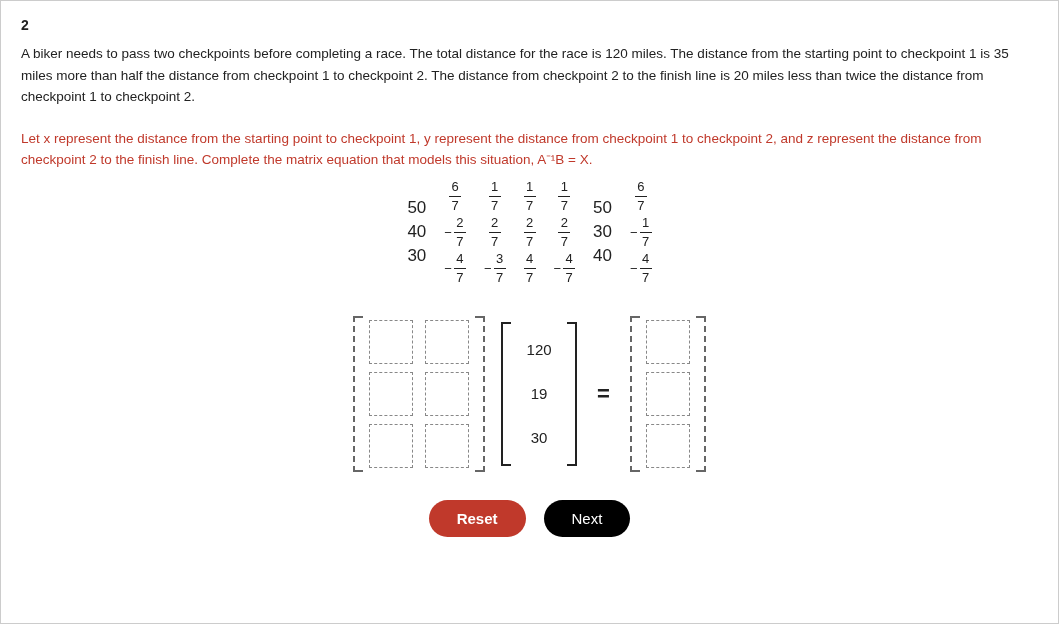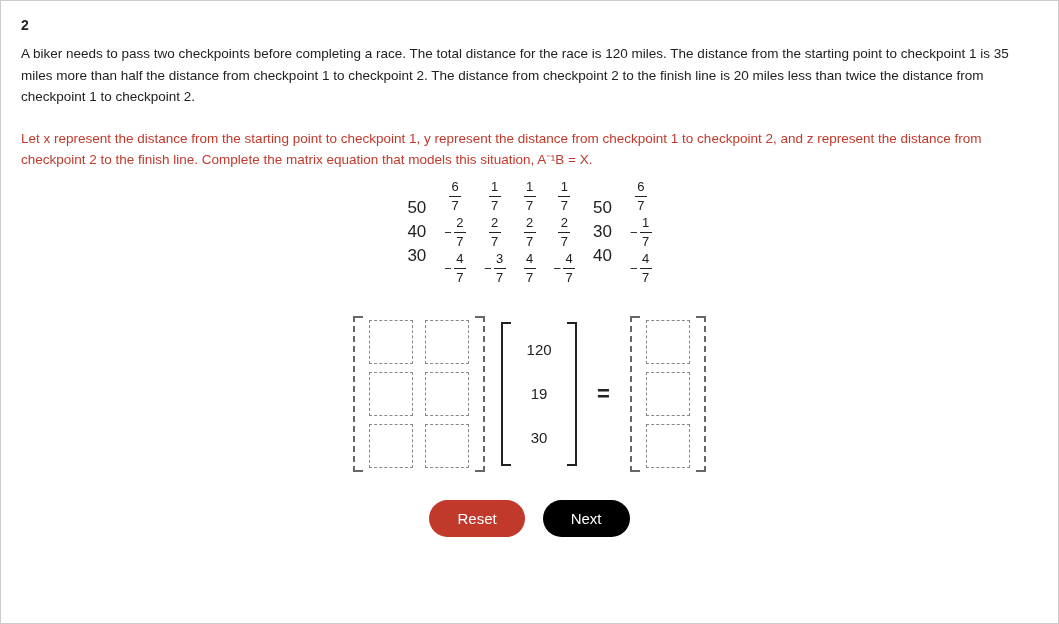--- a/index.html
+++ b/index.html
@@ -169,21 +169,21 @@
       margin-top: 8px;
     }
     .btn-reset {
       background: #c0392b;
       color: #fff;
       border: none;
       border-radius: 22px;
       padding: 10px 28px;
       font-size: 15px;
       cursor: pointer;
-      font-weight: 400;
+      font-weight: 700;
     }
     .btn-next {
       background: #000000;
       color: #fff;
       border: none;
       border-radius: 22px;
       padding: 10px 28px;
       font-size: 15px;
       cursor: pointer;
       font-weight: 500;

